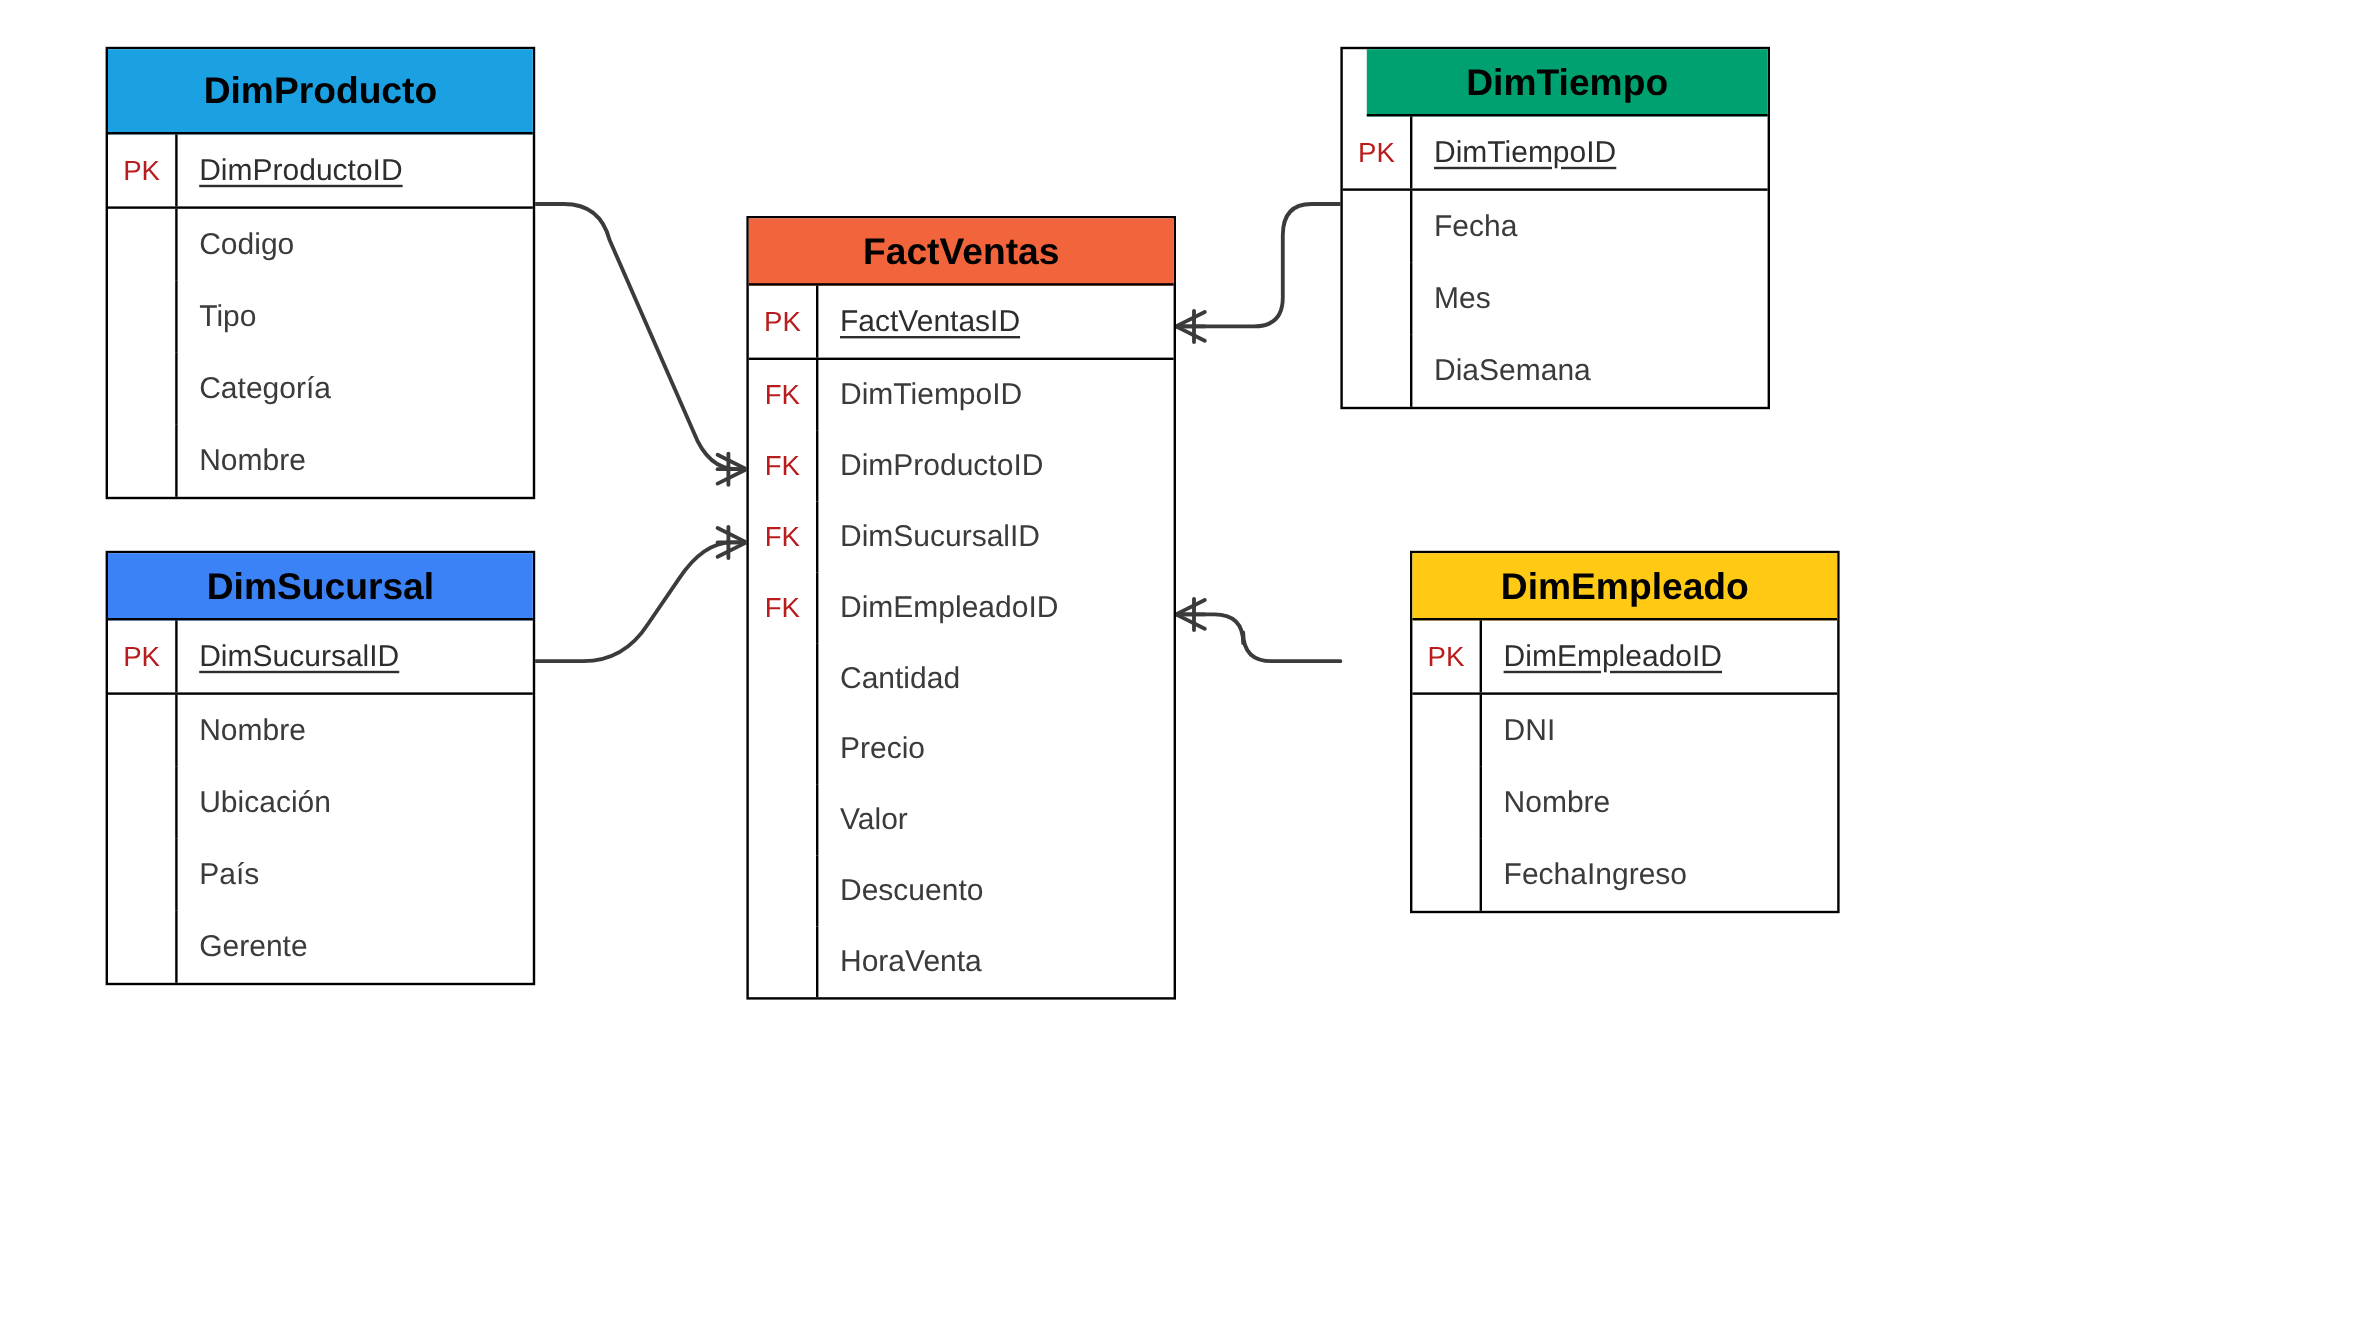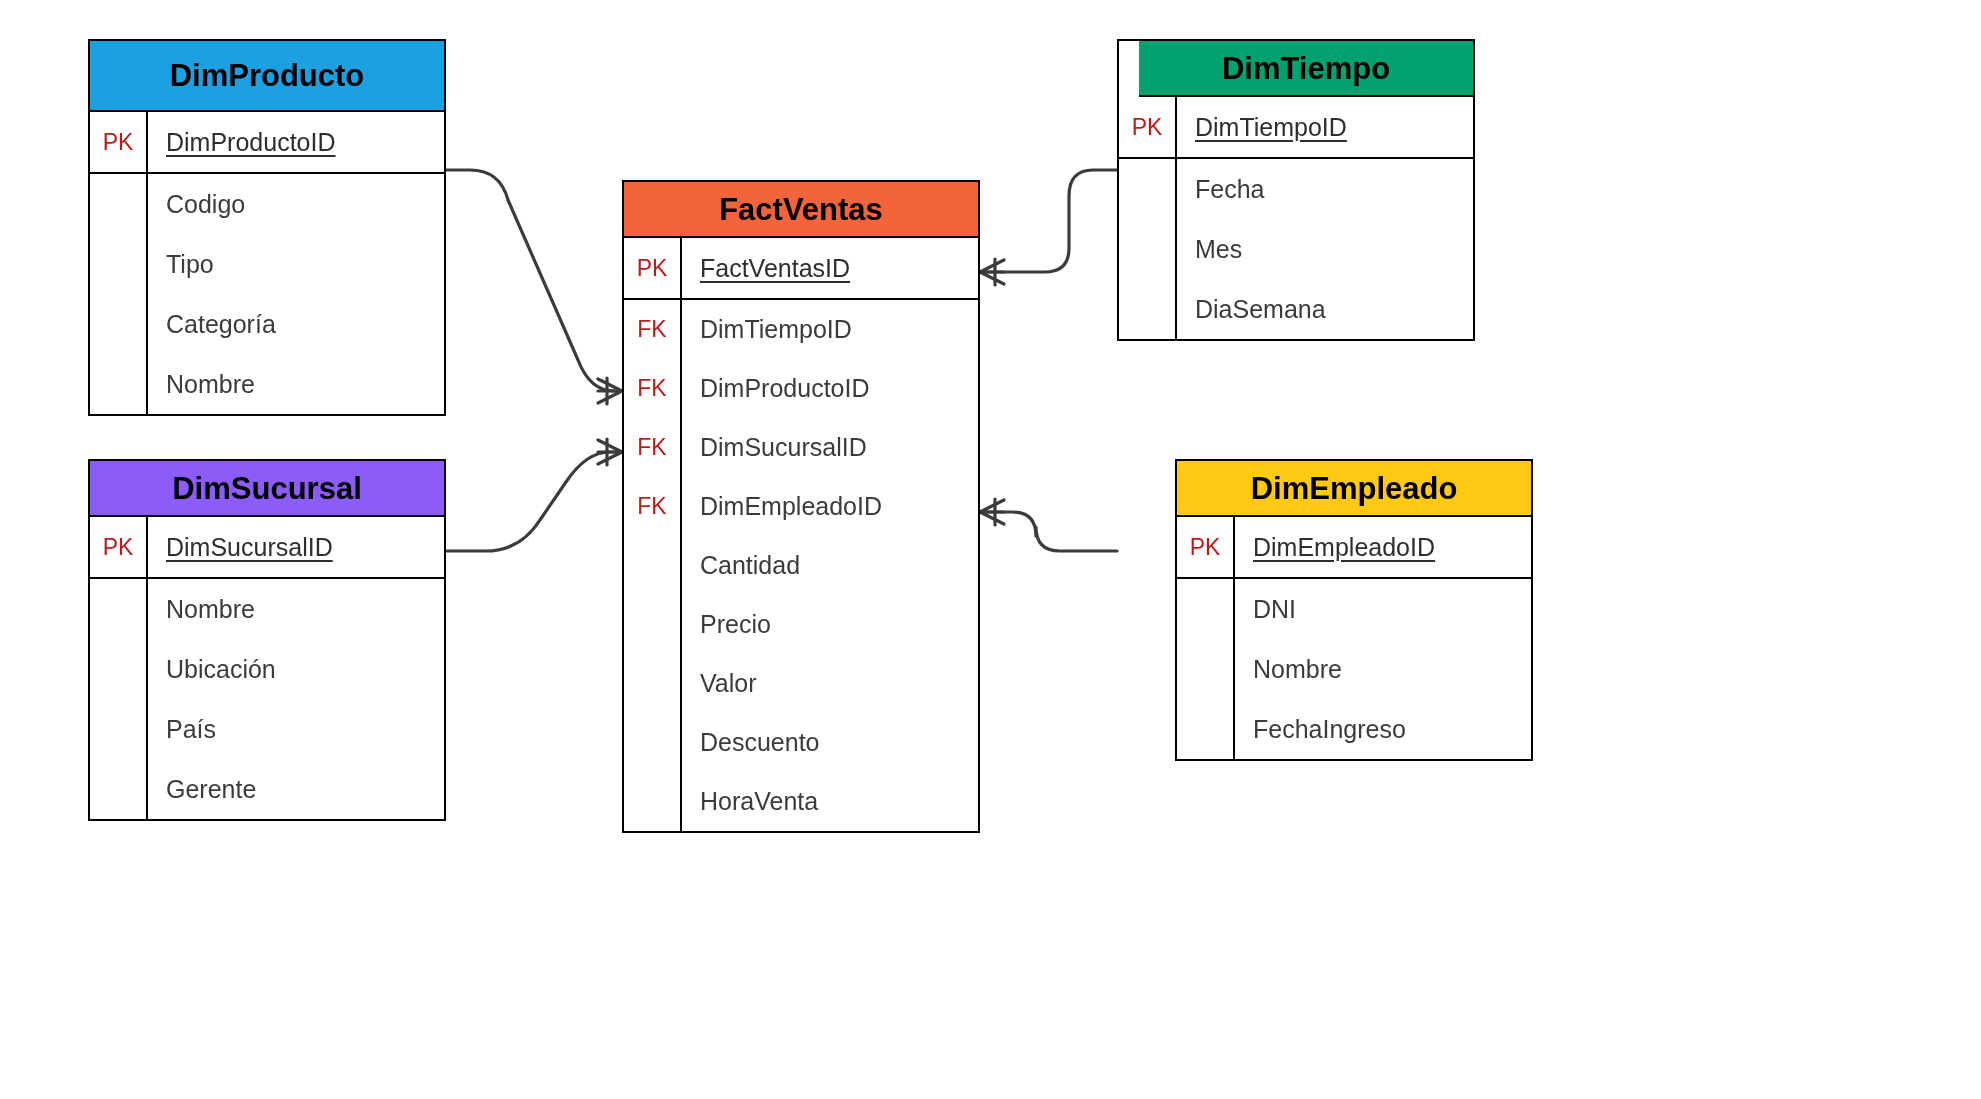--- a/index.html
+++ b/index.html
@@ -82,21 +82,21 @@
 
   
   #ent-dimproducto { left: 88px;  top: 39px;  width: 358px; }
   #ent-dimtiempo   { left: 1117px; top: 39px;  width: 358px; }
   #ent-dimsucursal { left: 88px;  top: 459px; width: 358px; }
   #ent-dimempleado { left: 1175px; top: 459px; width: 358px; }
   #ent-factventas  { left: 622px; top: 180px; width: 358px; }
 
   .h-producto  { height: 71px; background: #1BA1E2; }
   .h-tiempo    { height: 56px; background: #00A170; margin-left: 20px; }
-  .h-sucursal  { height: 56px; background: #8b5cf6; }
+  .h-sucursal  { height: 56px; background: #3b82f6; }
   .h-empleado  { height: 56px; background: #FFC914; }
   .h-ventas    { height: 56px; background: #F2643C; }
 
   .dim .row      { height: 60px; }
   .dim .row.pk-row { height: 62px; }
   .fact .row     { height: 59px; }
   .fact .row.pk-row { height: 62px; }
 </style>
 </head>
 <body>

